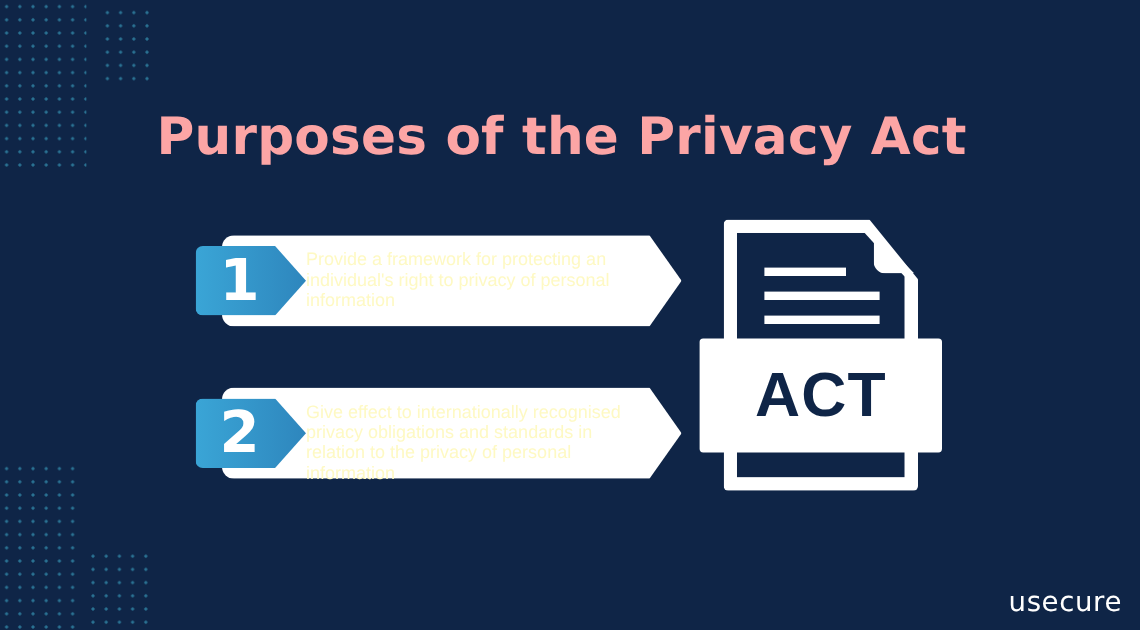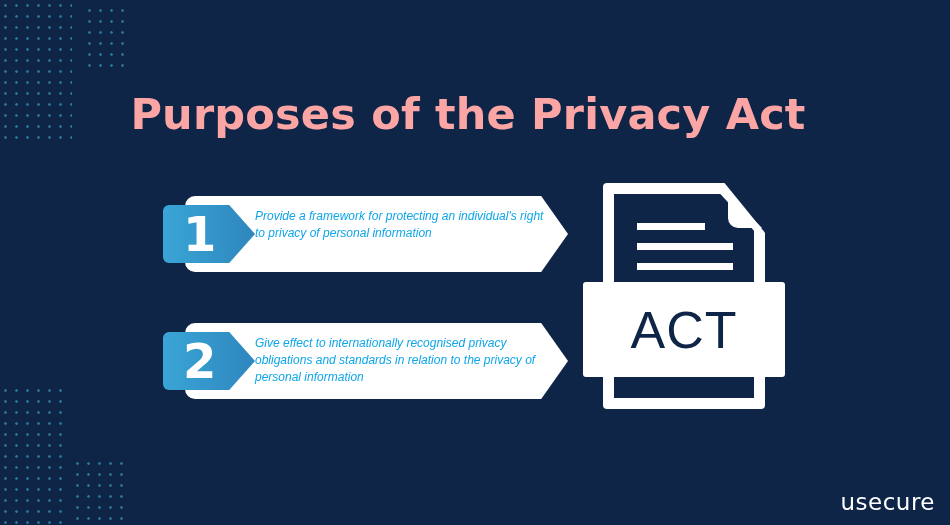--- a/index.html
+++ b/index.html
@@ -31,23 +31,22 @@
     position: absolute; left: 0; top: 9px; width: 92px; height: 58px;
     background: linear-gradient(90deg, #3aa5d6 0%, #2e86bd 100%);
     clip-path: polygon(0 0, 72% 0, 100% 50%, 72% 100%, 0 100%);
     border-radius: 6px 0 0 6px;
     color: #ffffff; font-weight: bold; font-size: 48px;
     display: flex; align-items: center; justify-content: flex-start;
     padding-left: 20px; box-sizing: border-box; line-height: 1;
   }
   .item .text {
     position: absolute; left: 92px; top: 12px; width: 290px;
-    color: #0ea5e9; font-size: 12px; line-height: 17px;
+    color: #fef9c3; font-size: 15px; line-height: 17px;
     font-family: "Liberation Sans", sans-serif;
-    font-style: italic;
   }
   .doc { position: absolute; left: 583px; top: 183px; width: 202px; height: 226px; }
   .doc .page {
     position: absolute; left: 20px; top: 0; width: 162px; height: 226px;
     background: #ffffff;
     clip-path: polygon(0 0, 75% 0, 100% 22%, 100% 100%, 0 100%);
     border-radius: 4px;
   }
   .doc .page-inner {
     position: absolute; left: 31px; top: 11px; width: 140px; height: 204px;
@@ -60,21 +59,21 @@
     border-radius: 0 0 0 10px;
     clip-path: polygon(0 0, 100% 100%, 0 100%);
   }
   .doc .line { position: absolute; height: 7px; background: #ffffff; }
   .doc .band {
     position: absolute; left: 0; top: 99px; width: 202px; height: 95px;
     background: #ffffff; border-radius: 3px;
     display: flex; align-items: center; justify-content: center;
   }
   .doc .band span {
-    color: #0f2547; font-weight: normal; font-size: 52px;
+    color: #0f2547; font-weight: bold; font-size: 52px;
     font-family: "Liberation Sans", sans-serif; letter-spacing: 1px;
   }
   .logo {
     position: absolute; right: 15px; bottom: 10px;
     color: #ffffff; font-size: 23px; letter-spacing: 0.5px;
     font-family: "DejaVu Sans", sans-serif;
   }
 </style>
 </head>
 <body>

